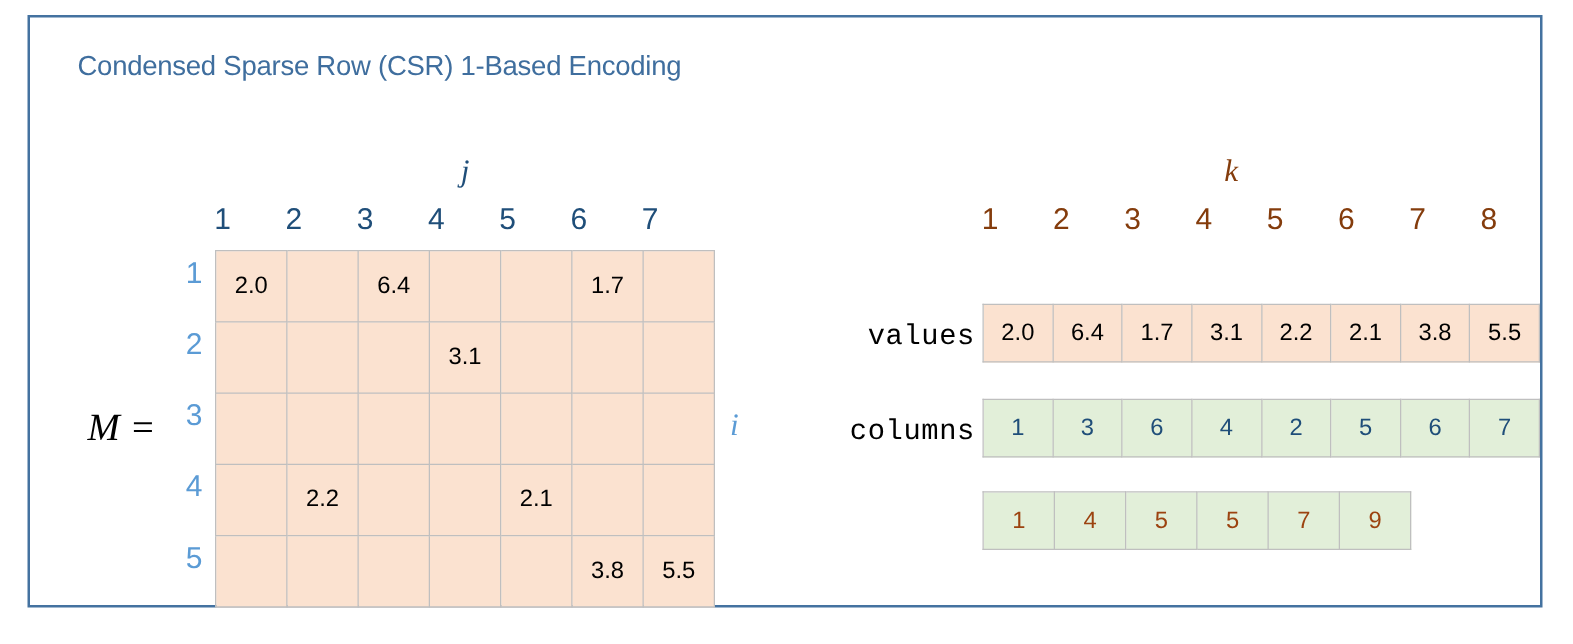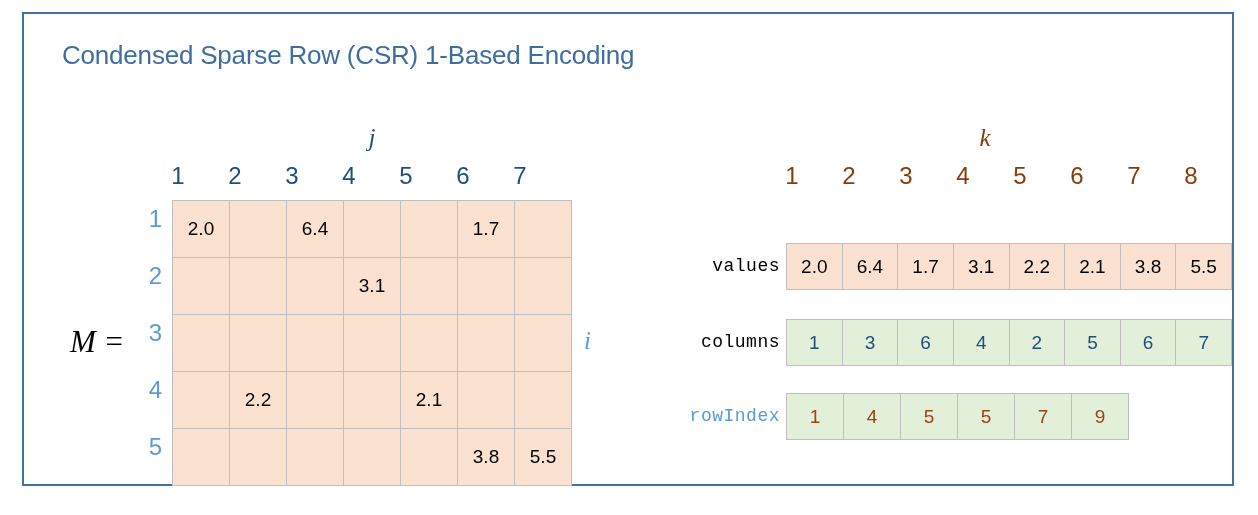--- a/index.html
+++ b/index.html
@@ -23,21 +23,21 @@
     height: 474px;
     border: 2px solid #4472A0;
     background: #ffffff;
     box-sizing: border-box;
   }
 
   #slide-title {
     position: absolute;
     left: 38px;
     top: 26px;
-    font-size: 26px;
+    font-size: 22px;
     color: #3F6E9E;
     font-family: "Liberation Sans", sans-serif;
     white-space: nowrap;
     letter-spacing: -0.2px;
   }
 
   
   #matrix-block {
     position: absolute;
     left: 148px;
@@ -109,21 +109,21 @@
     font-family: "Liberation Serif", serif;
     white-space: nowrap;
   }
 
   
   .arr-label {
     position: absolute;
     width: 210px;
     text-align: right;
     font-family: "Liberation Mono", monospace;
-    font-size: 18px;
+    font-size: 23px;
     letter-spacing: 0.5px;
   }
   #label-values   { left: 546px; top: 242px; color: #000000; }
   #label-columns  { left: 546px; top: 318px; color: #000000; }
   #label-rowindex { left: 546px; top: 392px; color: #5B9BD5; }
 
   .arr-grid {
     position: absolute;
     border-collapse: collapse;
     border-spacing: 0;
@@ -249,21 +249,20 @@
   <div class="k-colhead" style="left:797px">2</div>
   <div class="k-colhead" style="left:854px">3</div>
   <div class="k-colhead" style="left:911px">4</div>
   <div class="k-colhead" style="left:968px">5</div>
   <div class="k-colhead" style="left:1025px">6</div>
   <div class="k-colhead" style="left:1082px">7</div>
   <div class="k-colhead" style="left:1139px">8</div>
 
   <div class="arr-label" id="label-values">values</div>
   <div class="arr-label" id="label-columns">columns</div>
-  <div class="arr-label" id="label-rowindex">rowIndex</div>
 
   <table class="arr-grid" id="grid-values">
       <tbody>
     <tr>
       <td class="arr-cell cell-peach">2.0</td>
       <td class="arr-cell cell-peach">6.4</td>
       <td class="arr-cell cell-peach">1.7</td>
       <td class="arr-cell cell-peach">3.1</td>
       <td class="arr-cell cell-peach">2.2</td>
       <td class="arr-cell cell-peach">2.1</td>

